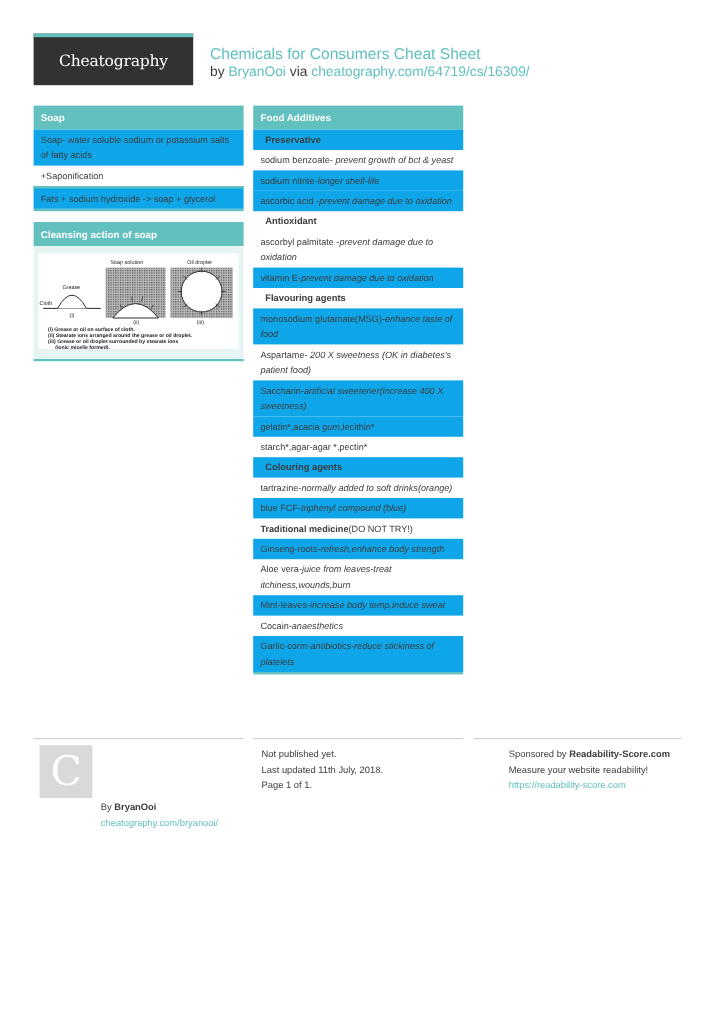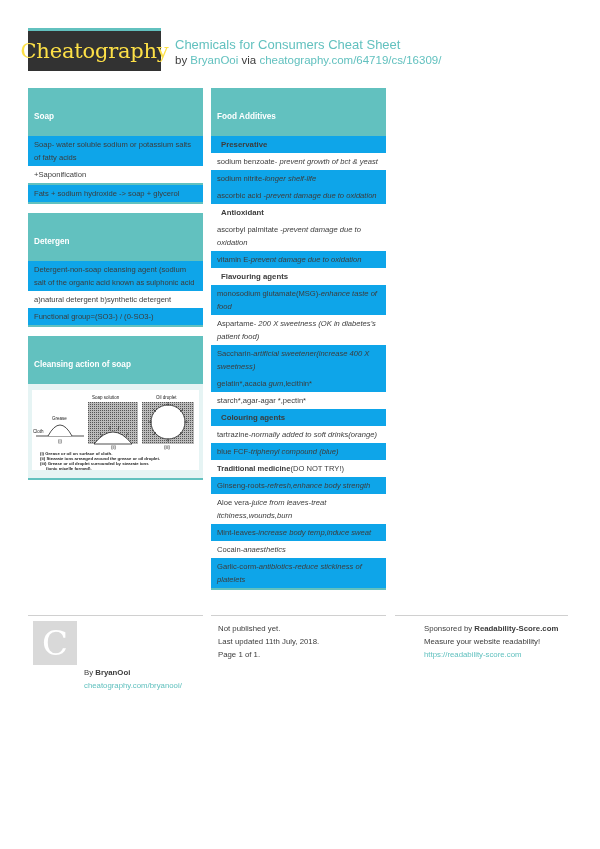--- a/index.html
+++ b/index.html
@@ -7,36 +7,36 @@
   body { font-family: "Liberation Sans", sans-serif; color: #3c3c3c; position: relative; }
 
   
   .logo {
     position: absolute; left: 28px; top: 28px; width: 133px; height: 43px;
     background: #323232; border-top: 3px solid #62c1bf;
     display: flex; align-items: center; justify-content: center;
   }
   .logo span {
     font-family: "DejaVu Serif", "Liberation Serif", serif;
-    color: #fde047; font-size: 21px; letter-spacing: -0.2px;
+    color: #ffffff; font-size: 13px; letter-spacing: -0.2px;
   }
   .title-block { position: absolute; left: 175px; top: 37px; }
   .title { font-size: 13px; color: #62c1bf; line-height: 16px; }
   .byline { font-size: 11.5px; color: #3c3c3c; line-height: 15px; }
   .byline a { color: #62c1bf; text-decoration: none; }
 
   
   .col { position: absolute; top: 88px; width: 175px; }
   .col-1 { left: 28px; }
   .col-2 { left: 211px; }
 
   .section { margin-bottom: 9px; border-bottom: 2px solid #62c1bf; }
   .section-header {
     background: #62c1bf; color: #ffffff; font-weight: bold;
-    font-size: 8.2px; padding: 24px 6px; height: 20px; line-height: 9px;
+    font-size: 8.2px; padding: 6px 6px; height: 20px; line-height: 9px;
   }
   .row {
     font-size: 7.6px; line-height: 13px; padding: 2px 6px 2px 6px; color: #3c3c3c;
   }
   .row.alt { background: #0ea5e9; }
   .row.sep { border-top: 2px solid #62c1bf; }
   .row.sub { font-weight: bold; font-size: 7.8px; padding-left: 10px; }
   .row i { font-style: italic; }
 
   .image-box { padding: 6px 4px 8px 4px; background: #e6f4f4; }
@@ -68,26 +68,20 @@
 
 <div class="col col-1">
 
   <div class="section">
     <div class="section-header">Soap</div>
     <div class="row alt">Soap- water soluble sodium or potassium salts of fatty acids</div>
     <div class="row">+Saponification</div>
     <div class="row alt sep">Fats + sodium hydroxide -&gt; soap + glycerol</div>
   </div>
 
-  <div class="section">
-    <div class="section-header">Detergen</div>
-    <div class="row alt">Detergent-non-soap cleansing agent (sodium salt of the organic acid known as sulphonic acid</div>
-    <div class="row">a)natural detergent b)synthetic detergent</div>
-    <div class="row alt">Functional group=(SO3-) / (0-SO3-)</div>
-  </div>
 
   <div class="section">
     <div class="section-header">Cleansing action of soap</div>
     <div class="image-box">
       <svg width="167" height="80" viewBox="0 0 167 80">
         <rect x="0" y="0" width="167" height="80" fill="#ffffff"></rect>
         <defs>
           <pattern id="hatch" width="2" height="2" patternUnits="userSpaceOnUse">
             <rect width="2" height="2" fill="#bbbbbb"></rect>
             <rect width="1" height="1" fill="#555555"></rect>

